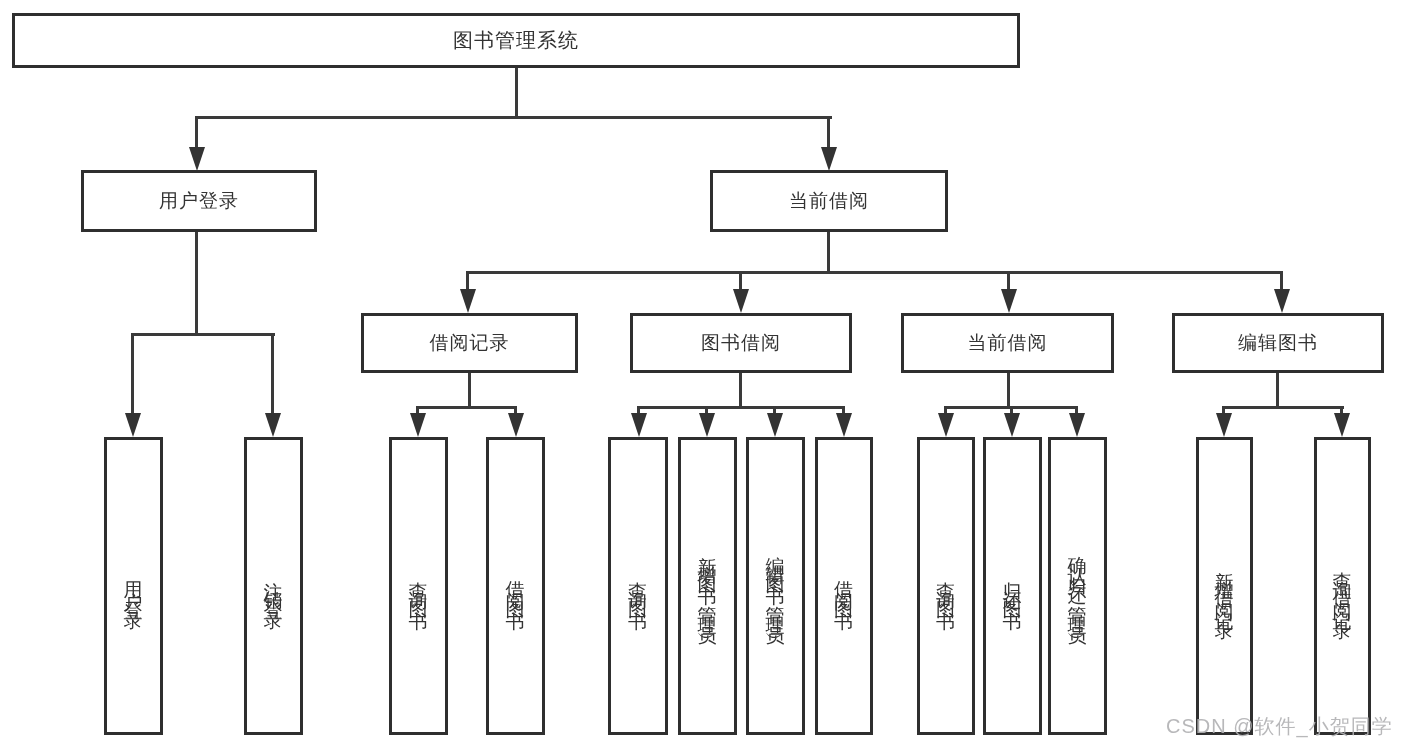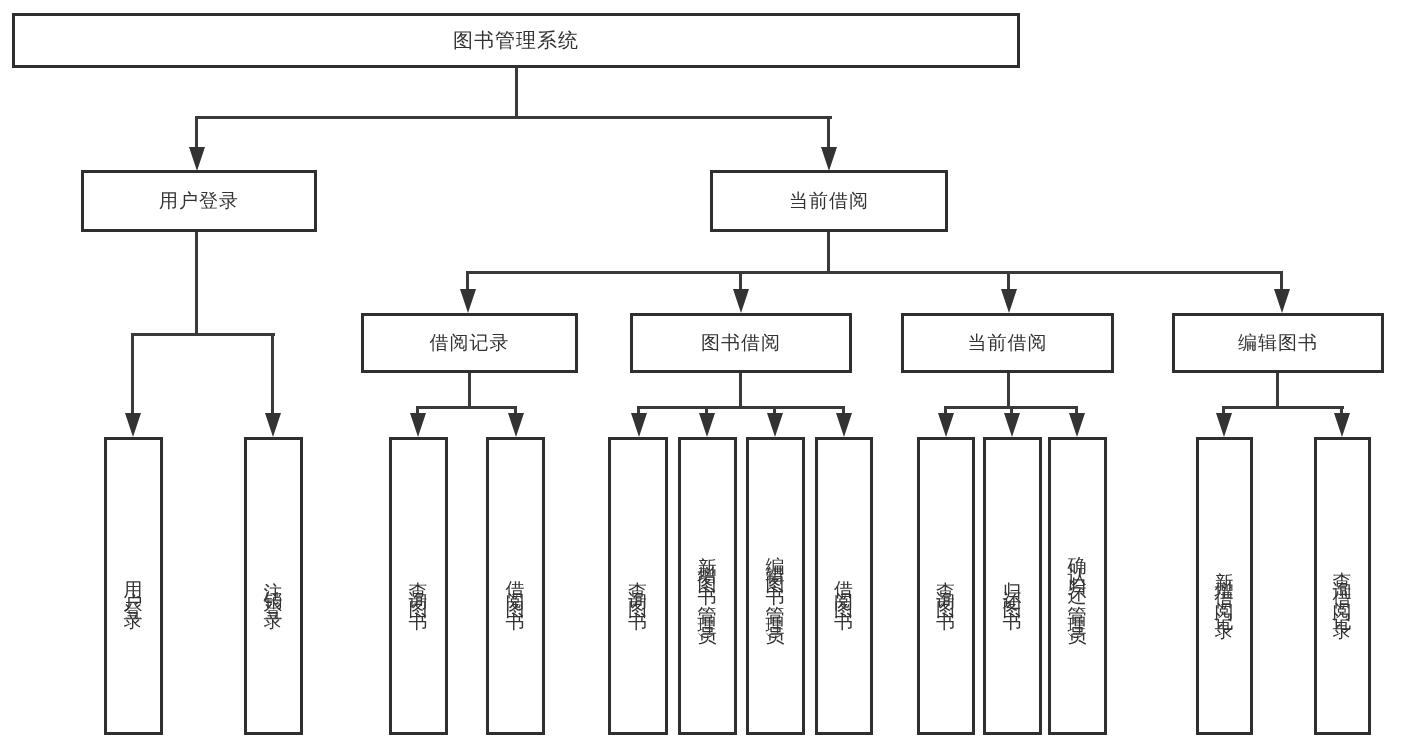--- a/index.html
+++ b/index.html
@@ -194,14 +194,15 @@
     <span class="vtext">确认归还（管理员）</span>
   </div>
 
   <div class="box vbox" style="left:1196px; width:57px;">
     <span class="vtext">新增借阅记录</span>
   </div>
   <div class="box vbox" style="left:1314px; width:57px;">
     <span class="vtext">查询借阅记录</span>
   </div>
 
+  <div class="watermark">CSDN @软件_小贺同学</div>
 
 </div>
 
 </body></html>

